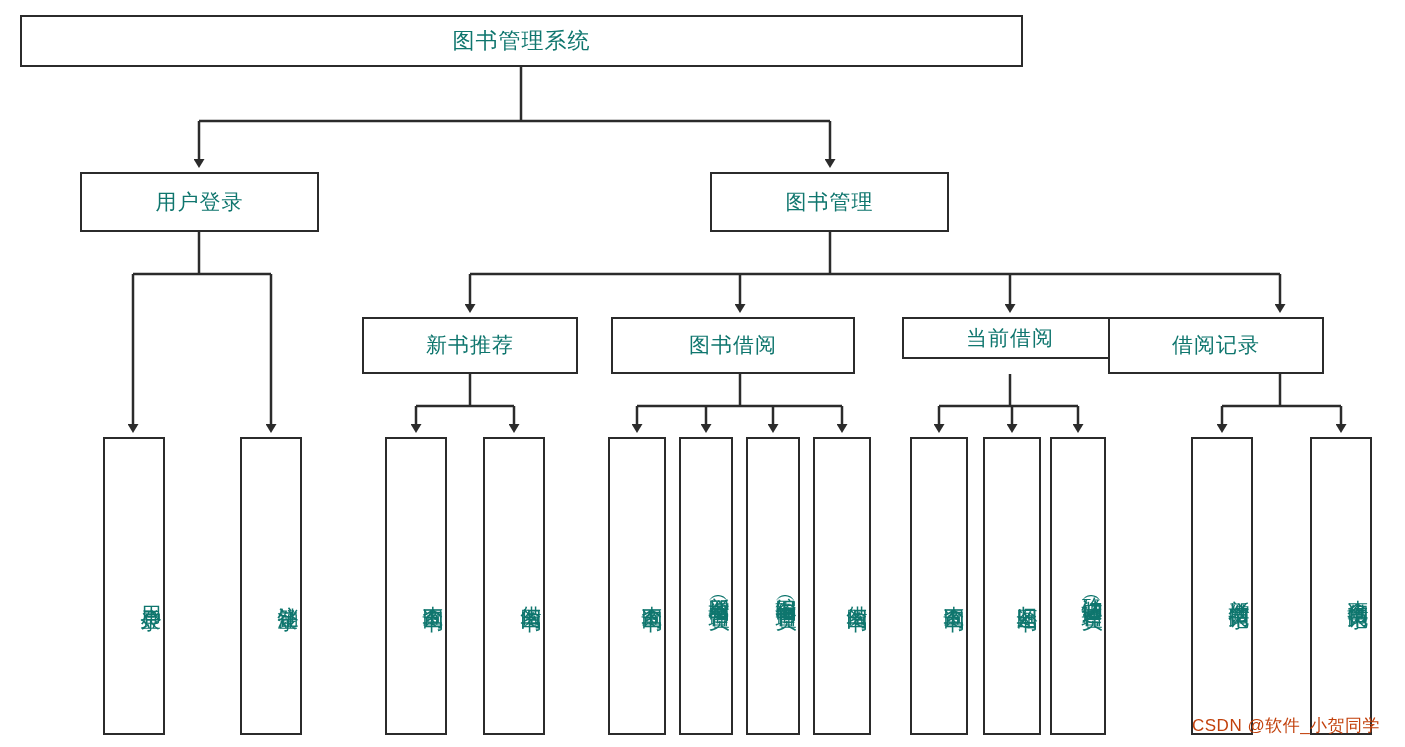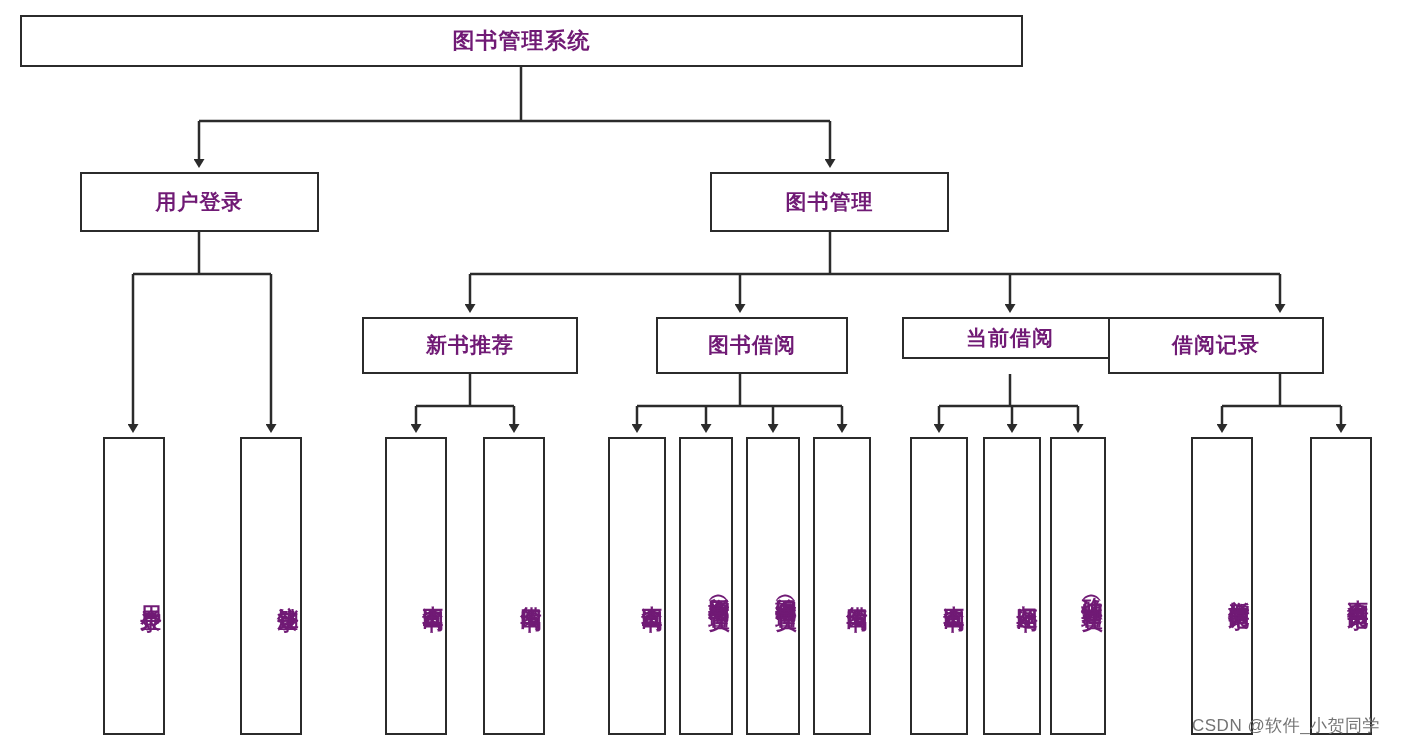--- a/index.html
+++ b/index.html
@@ -18,23 +18,22 @@
     overflow: hidden;
   }
   .node {
     position: absolute;
     box-sizing: border-box;
     border: 2.5px solid #2b2b2b;
     background: #ffffff;
     display: flex;
     align-items: center;
     justify-content: center;
-    color: #701a75;
+    color: #0f766e;
     line-height: 1.15;
-    font-weight: bold;
   }
   .node.horiz {
     font-size: 21px;
     letter-spacing: 1px;
   }
   .node.root {
     font-size: 22px;
     letter-spacing: 1px;
   }
   .node.leaf {
@@ -55,21 +54,21 @@
     top: 0;
     width: 1405px;
     height: 747px;
     pointer-events: none;
   }
   .watermark {
     position: absolute;
     left: 1192px;
     top: 714px;
     font-size: 17px;
-    color: #737373;
+    color: #c2410c;
     white-space: nowrap;
     letter-spacing: 0.5px;
   }
 </style>
 </head>
 <body>
 
 <div id="canvas">
 
   <svg class="links" viewBox="0 0 1405 747" xmlns="http://www.w3.org/2000/svg">
@@ -132,21 +131,21 @@
   <div class="node horiz" style="left:80px;top:172px;width:239px;height:60px;">
     <span>用户登录</span>
   </div>
   <div class="node horiz" style="left:362px;top:317px;width:216px;height:57px;">
     <span>新书推荐</span>
   </div>
 
   <div class="node horiz" style="left:710px;top:172px;width:239px;height:60px;">
     <span>图书管理</span>
   </div>
-  <div class="node horiz" style="left:656px;top:317px;width:192px;height:57px;">
+  <div class="node horiz" style="left:611px;top:317px;width:244px;height:57px;">
     <span>图书借阅</span>
   </div>
   <div class="node horiz" style="left:902px;top:317px;width:216px;height:42px;">
     <span>当前借阅</span>
   </div>
   <div class="node horiz" style="left:1108px;top:317px;width:216px;height:57px;">
     <span>借阅记录</span>
   </div>
 
   <div class="node leaf" style="left:103px;top:437px;width:62px;height:298px;">

